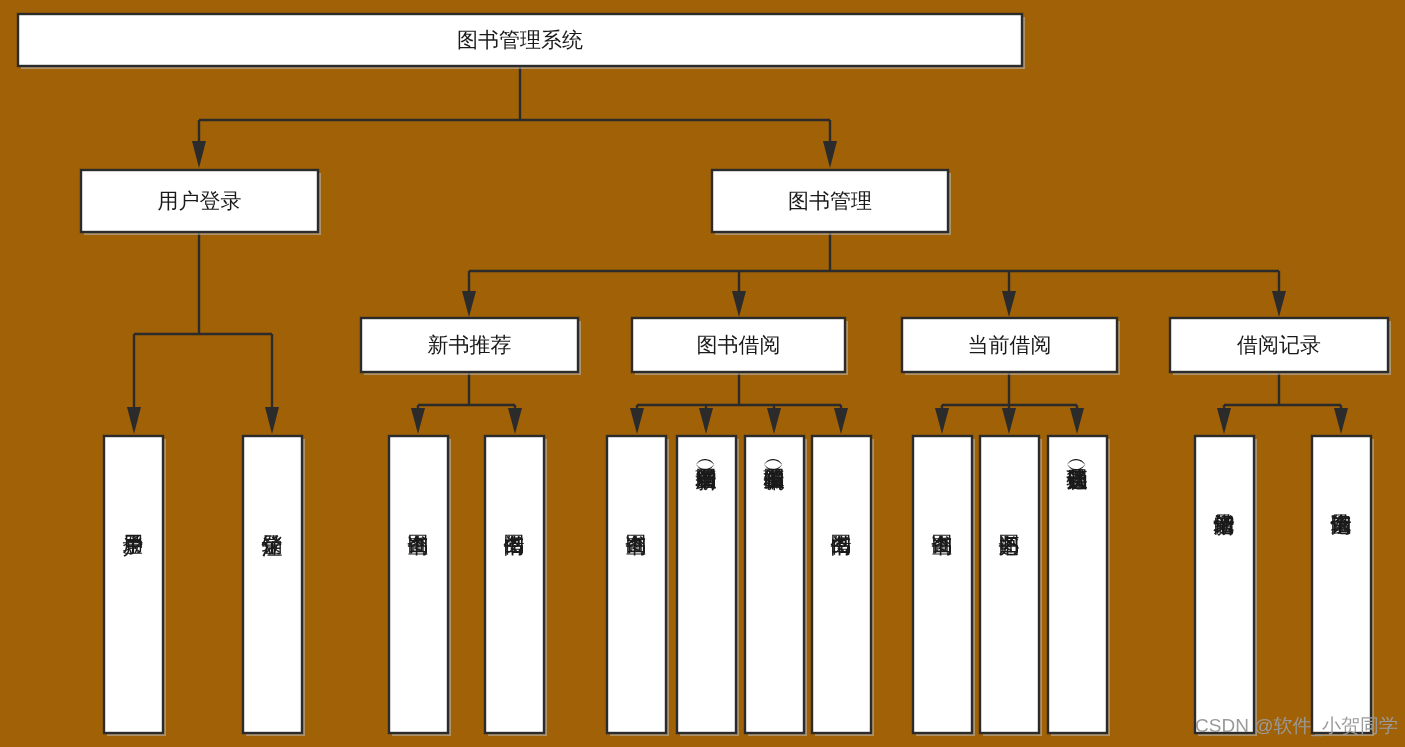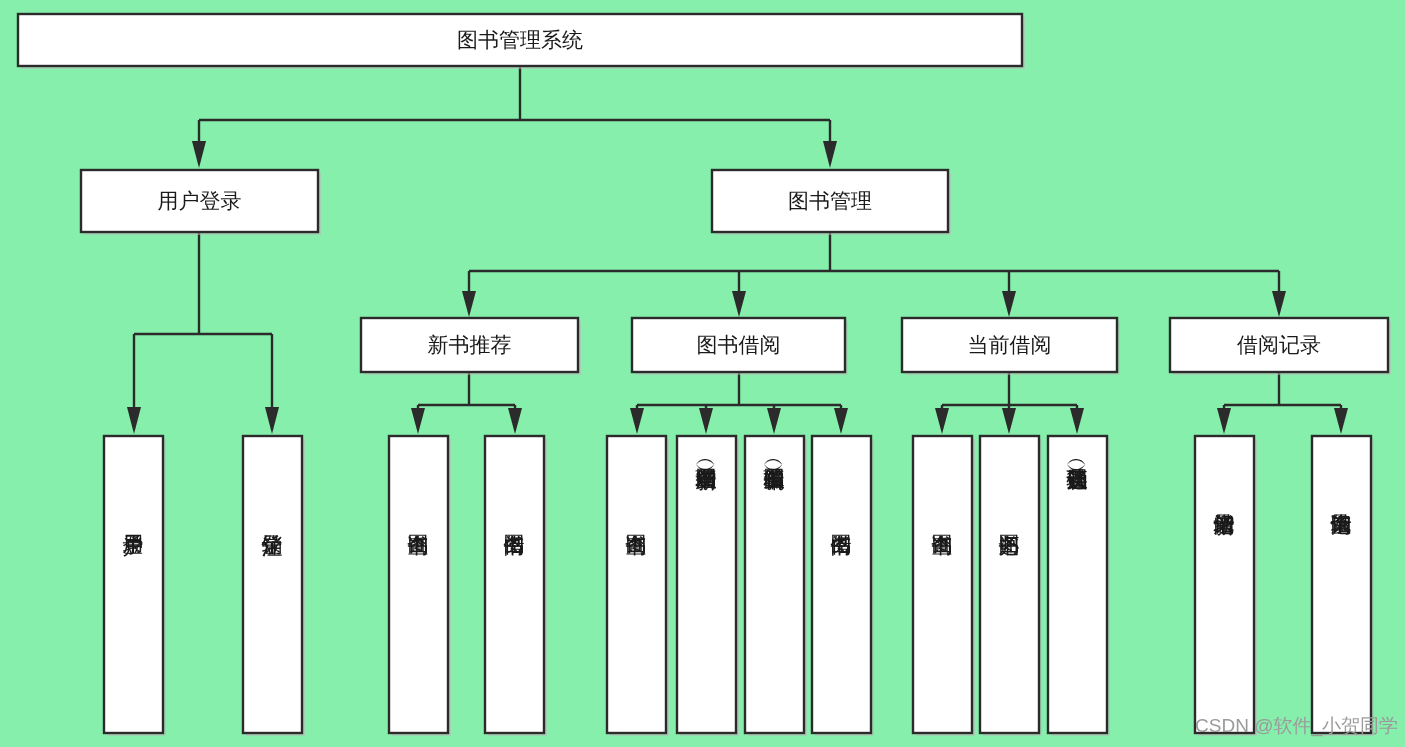--- a/index.html
+++ b/index.html
@@ -8,21 +8,21 @@
     padding: 0;
     background: #ffffff;
   }
   body {
     font-family: "Liberation Sans", "DejaVu Sans", sans-serif;
   }
   #diagram-root {
     position: relative;
     width: 1405px;
     height: 747px;
-    background: #86efac;
+    background: #a16207;
     overflow: hidden;
     text-align: right;
   }
   svg.tree-canvas {
     position: absolute;
     left: 0;
     top: 0;
     width: 1405px;
     height: 747px;
     display: block;

